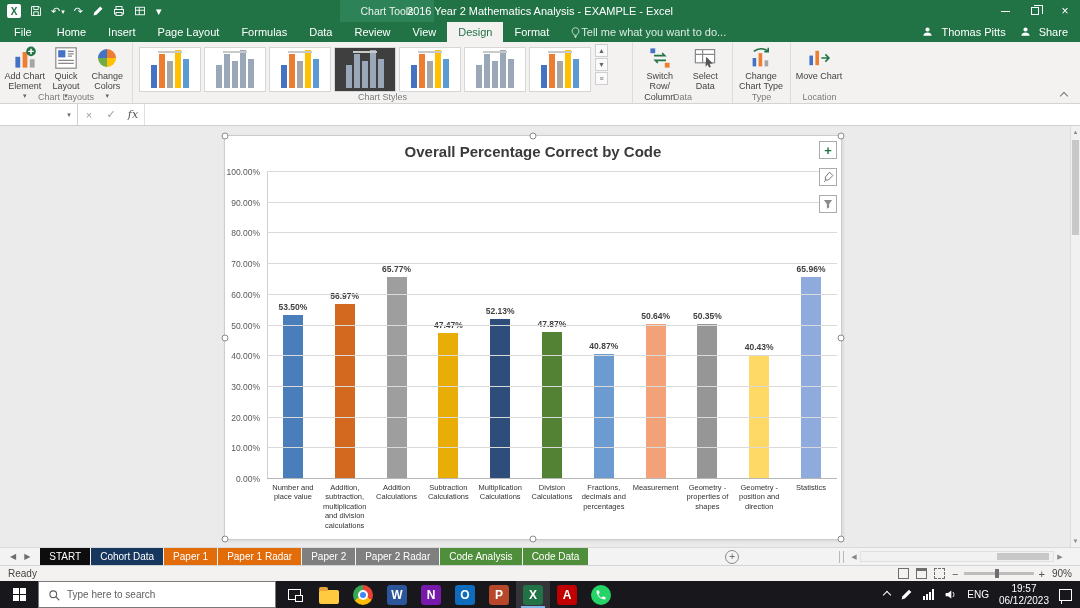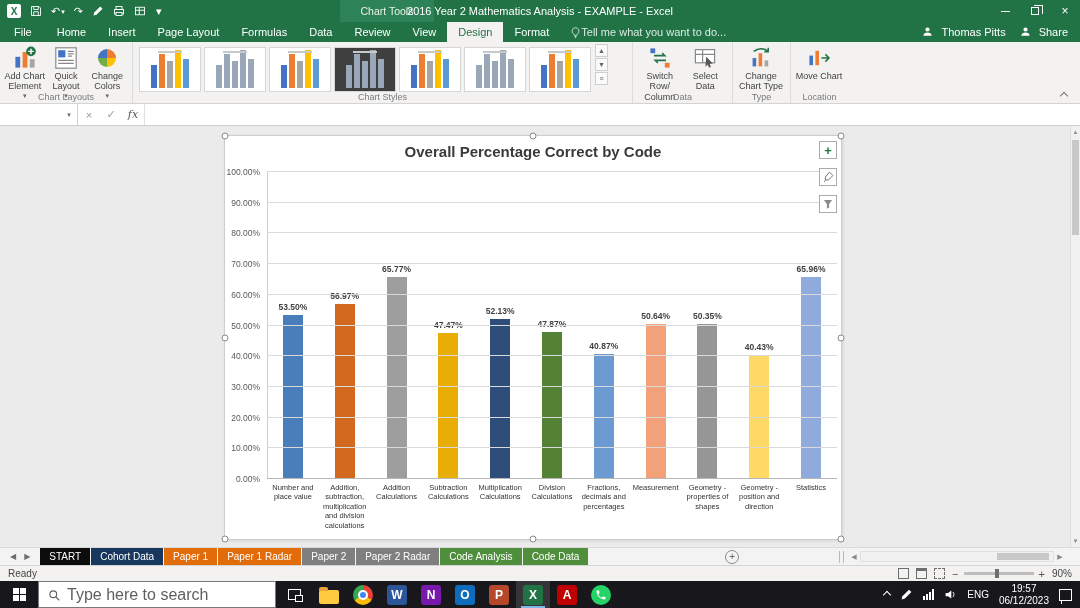--- a/index.html
+++ b/index.html
@@ -107,21 +107,21 @@
   .zoomline { display:flex; align-items:center; gap:5px; }
   .ztrack { width:70px; height:3px; background:#bdbdbd; position:relative; }
   .zthumb { position:absolute; left:45%; top:-3px; width:4px; height:9px; background:#6e6e6e; }
   .zsign { font-size:11px; color:#555; }
 
   
   .taskbar { position:absolute; top:581px; left:0; right:0; height:27px; background:#17171c; display:flex; align-items:stretch; color:#fff; }
   .startbtn { width:38px; display:flex; align-items:center; justify-content:center; }
   .winlogo { display:grid; grid-template-columns:6px 6px; grid-template-rows:6px 6px; gap:1px; }
   .winlogo i { background:#fff; display:block; }
-  .searchbox { width:238px; background:#fff; display:flex; align-items:center; gap:7px; padding-left:9px; color:#5f5f5f; font-size:16px; border:1px solid #7a7a7a; }
+  .searchbox { width:238px; background:#fff; display:flex; align-items:center; gap:7px; padding-left:9px; color:#5f5f5f; font-size:10px; border:1px solid #7a7a7a; }
   .taskview { width:36px; display:flex; align-items:center; justify-content:center; }
   .tvico { width:13px; height:11px; border:1px solid #fff; position:relative; }
   .tvico::after { content:""; position:absolute; right:-3px; bottom:-3px; width:6px; height:5px; background:#17171c; border:1px solid #fff; }
   .apps { display:flex; }
   .app-slot { width:34px; display:flex; align-items:center; justify-content:center; position:relative; }
   .app-slot.active { background:rgba(255,255,255,.13); }
   .app-slot.active::after { content:""; position:absolute; left:5px; right:5px; bottom:0; height:2px; background:#7db8e8; }
   .appletter { width:20px; height:20px; border-radius:3px; color:#fff; font-size:12px; font-weight:bold; display:flex; align-items:center; justify-content:center; }
   .folder { width:20px; height:14px; background:#ffc940; border-radius:2px; position:relative; margin-top:4px; }
   .folder::before { content:""; position:absolute; top:-3px; left:0; width:9px; height:4px; background:#e8a33d; border-radius:2px 2px 0 0; }

